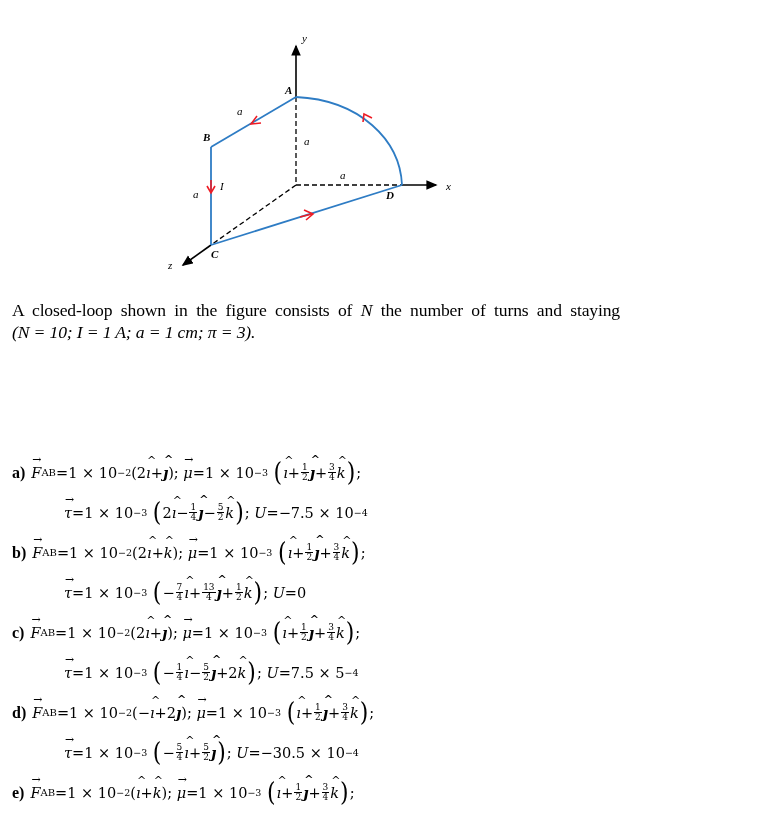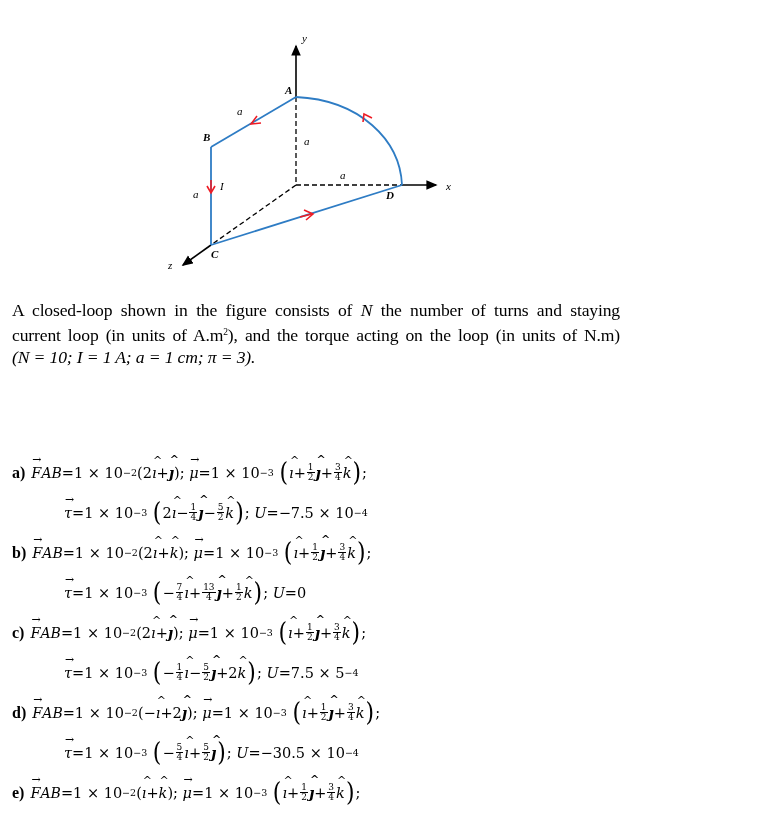--- a/index.html
+++ b/index.html
@@ -13,21 +13,21 @@
   .vec::before { content:"\2192"; position:absolute; left:1px; top:-12px; font-size:11px; font-style:normal; }
   .hat { position:relative; display:inline-block; font-style:italic; }
   .hat::before { content:"^"; position:absolute; left:1px; top:-11px; font-size:11px; font-style:normal; }
   .options { position:absolute; left:0; top:450px; width:782px; }
   .opt-row { position:absolute; white-space:nowrap; font-family:"DejaVu Serif", serif; font-size:14.5px; display:flex; align-items:center; }
   .opt-label { font-family:"Liberation Serif", serif; font-weight:bold; font-size:16px; margin-right:6px; }
   .frac { display:inline-flex; flex-direction:column; align-items:center; font-size:9px; line-height:9px; margin:0 1px; vertical-align:middle; }
   .frac .num { border-bottom:0.8px solid #000; padding:0 1px; }
   .paren { font-size:22px; font-weight:lighter; transform:scaleY(1.15); display:inline-block; margin:0 1px; }
   sup { font-size:9.5px; vertical-align:6px; }
-  .sub { font-size:14px; font-style:italic; vertical-align:-3px; }
+  .sub { font-size:10px; vertical-align:-3px; }
 </style>
 </head>
 <body>
 
 <svg id="figure" width="782" height="280" viewBox="0 0 782 280">
   <defs>
     <marker id="axhead" markerWidth="8" markerHeight="8" refX="6" refY="3" orient="auto">
       <path d="M0,0 L7,3 L0,6 Z" fill="#000"></path>
     </marker>
   </defs>
@@ -68,21 +68,20 @@
     <text x="237" y="115">a</text>
     <text x="193" y="198">a</text>
     <text x="304" y="145">a</text>
     <text x="340" y="179">a</text>
     <text x="220" y="190">I</text>
   </g>
 </svg>
 
 <div class="problem">
   <span class="ln"><span>A closed-loop shown in the figure consists of </span><span class="it">N</span><span> the number of turns and  staying</span></span>
-  <span class="ln"><span>current loop (in units of A.m</span><sup>2</sup><span>), and the torque acting on the loop (in units of N.m)</span></span>
   <span class="ln last it">(N = 10; I = 1 A; a = 1 cm; π = 3).</span>
 </div>
 
 <div class="options">
 
   <div class="opt-row" style="left:12px;top:10px;">
     <span class="opt-label">a)</span>
     <span class="vec">F</span><span class="sub">AB</span><span> = </span><span>1 × 10</span><sup>−2</sup><span>(</span><span>2</span><span class="hat">ı</span><span> + </span><span class="hat" style="font-weight:bold">ȷ</span><span>)</span><span>;</span>&nbsp;<span class="vec">μ</span><span> = </span><span>1 × 10</span><sup>−3</sup>&nbsp;<span class="paren">(</span><span class="hat">ı</span><span> + </span><span class="frac">
         <span class="num">1</span>
         <span>2</span>

